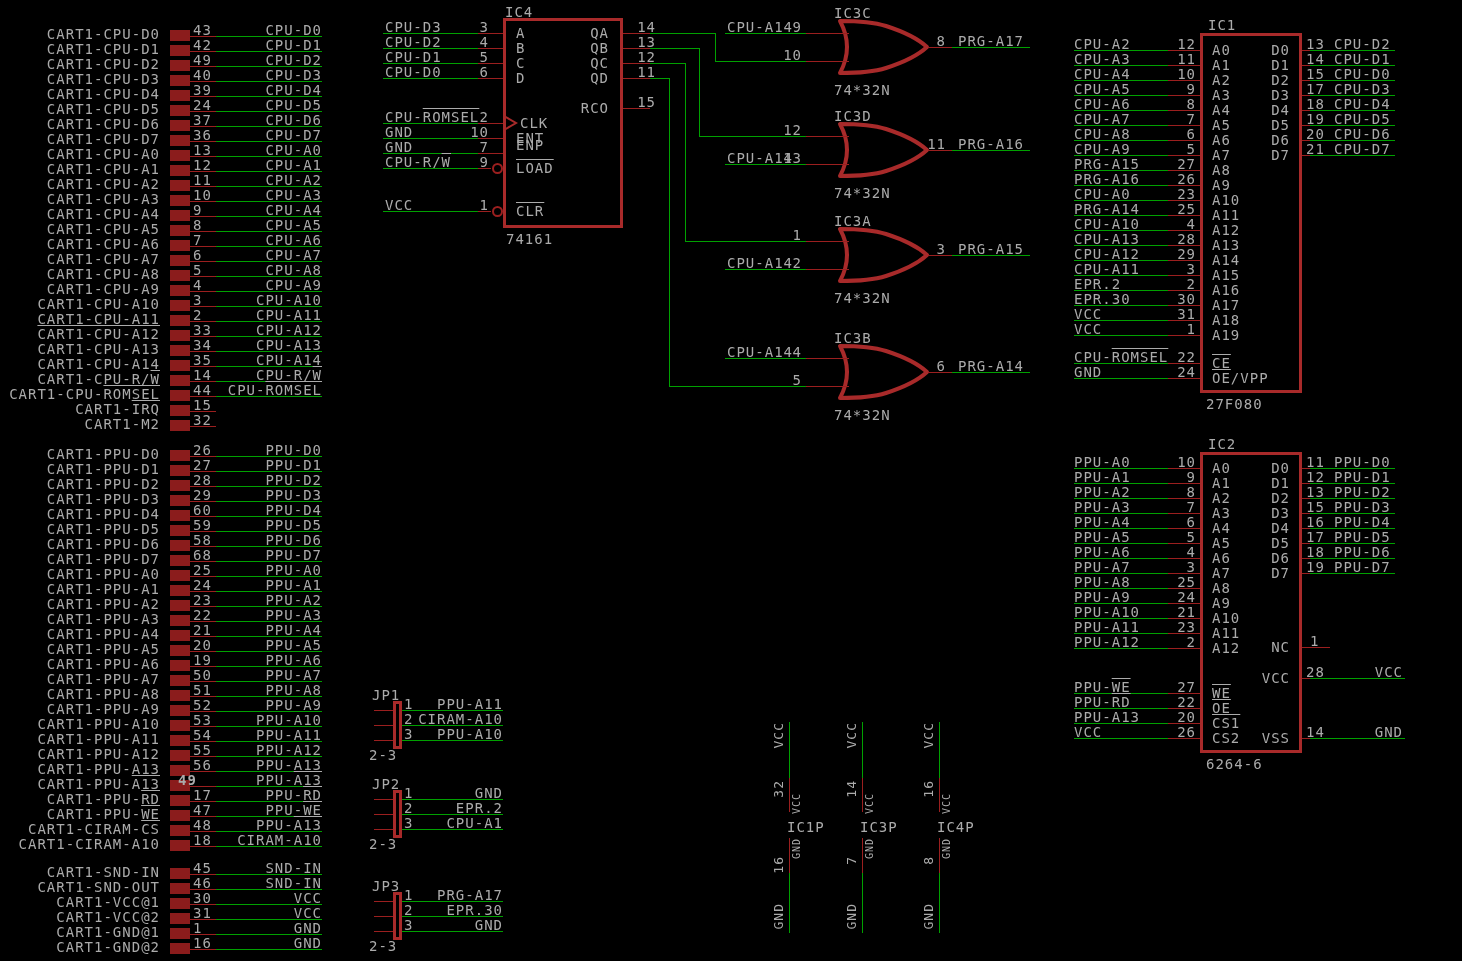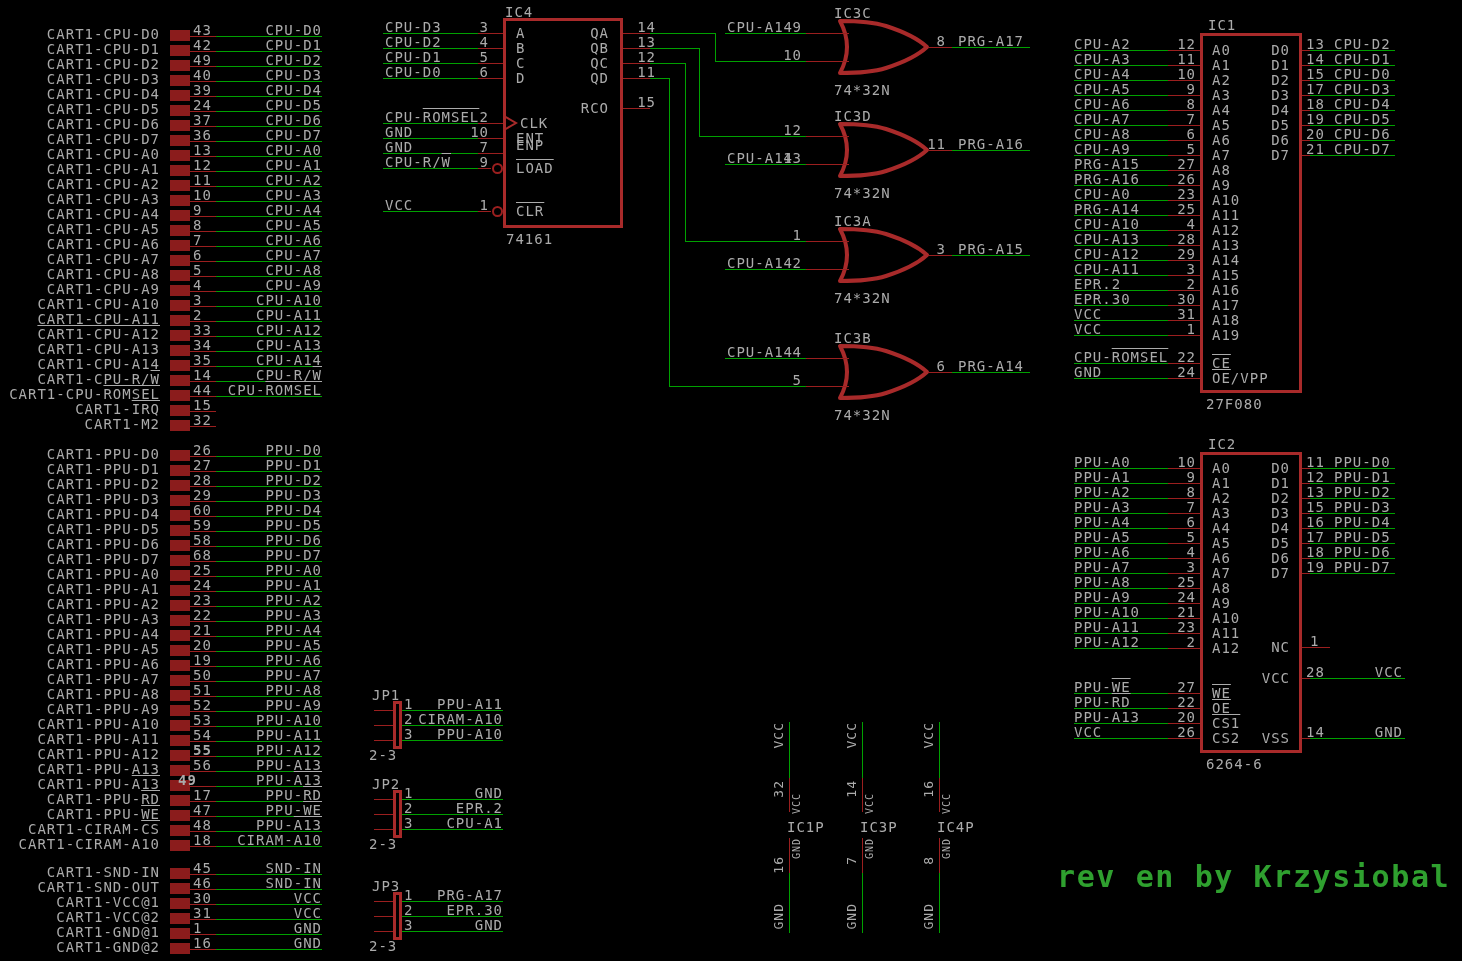--- a/index.html
+++ b/index.html
@@ -297,21 +297,21 @@
     <span class="t" style="right: 1140px; top: 713px;">PPU-A10</span>
     <span class="t" style="right: 1302px; top: 732px;">CART1-PPU-A11</span>
     <div class="pad" style="left: 170px; top: 735px; width: 20px; height: 11px; background: rgb(139, 28, 28);"></div>
     <div class="wire" style="left: 190px; top: 741px; width: 26px; height: 1px; background: rgb(155, 31, 31);"></div>
     <span class="t" style="left: 193px; top: 728px;">54</span>
     <div class="wire" style="left: 216px; top: 741px; width: 106px; height: 1px; background: rgb(0, 160, 0);"></div>
     <span class="t" style="right: 1140px; top: 728px;">PPU-A11</span>
     <span class="t" style="right: 1302px; top: 747px;">CART1-PPU-A12</span>
     <div class="pad" style="left: 170px; top: 750px; width: 20px; height: 11px; background: rgb(139, 28, 28);"></div>
     <div class="wire" style="left: 190px; top: 756px; width: 26px; height: 1px; background: rgb(155, 31, 31);"></div>
-    <span class="t" style="left: 193px; top: 743px; font-weight: bold;">55</span>
+    <span class="t" style="left: 193px; top: 743px;">55</span>
     <div class="wire" style="left: 216px; top: 756px; width: 106px; height: 1px; background: rgb(0, 160, 0);"></div>
     <span class="t" style="right: 1140px; top: 743px;">PPU-A12</span>
     <span class="t" style="right: 1302px; top: 762px;">CART1-PPU-A13</span>
     <div class="pad" style="left: 170px; top: 765px; width: 20px; height: 11px; background: rgb(139, 28, 28);"></div>
     <div class="wire" style="left: 190px; top: 771px; width: 26px; height: 1px; background: rgb(155, 31, 31);"></div>
     <span class="t" style="left: 193px; top: 758px;">56</span>
     <div class="wire" style="left: 216px; top: 771px; width: 106px; height: 1px; background: rgb(0, 160, 0);"></div>
     <span class="t" style="right: 1140px; top: 758px;">PPU-A13</span>
     <span class="t" style="right: 1302px; top: 777px;">CART1-PPU-<span class="ov">A13</span></span>
     <div class="pad" style="left: 170px; top: 780px; width: 20px; height: 11px; background: rgb(139, 28, 28);"></div>
@@ -884,14 +884,13 @@
     <div class="wire" style="left: 939px; top: 722px; width: 1px; height: 56px; background: rgb(0, 160, 0);"></div>
     <div class="wire" style="left: 939px; top: 778px; width: 1px; height: 34px; background: rgb(155, 31, 31);"></div>
     <span class="vt" style="left: 922px; top: 780px;">16</span>
     <span class="vt vts" style="left: 942px; top: 793px;">VCC</span>
     <span class="t" style="left: 937px; top: 820px;">IC4P</span>
     <span class="vt vts" style="left: 942px; top: 838px;">GND</span>
     <span class="vt" style="left: 922px; top: 856px;">8</span>
     <div class="wire" style="left: 939px; top: 838px; width: 1px; height: 35px; background: rgb(155, 31, 31);"></div>
     <div class="wire" style="left: 939px; top: 873px; width: 1px; height: 60px; background: rgb(0, 160, 0);"></div>
     <span class="vt" style="left: 922px; top: 903px;">GND</span>
-    <span class="t big" style="left: 1057px; top: 862px; color: rgb(47, 160, 47);">rev en by Krzysiobal</span>
   </div>
 
 </body></html>

